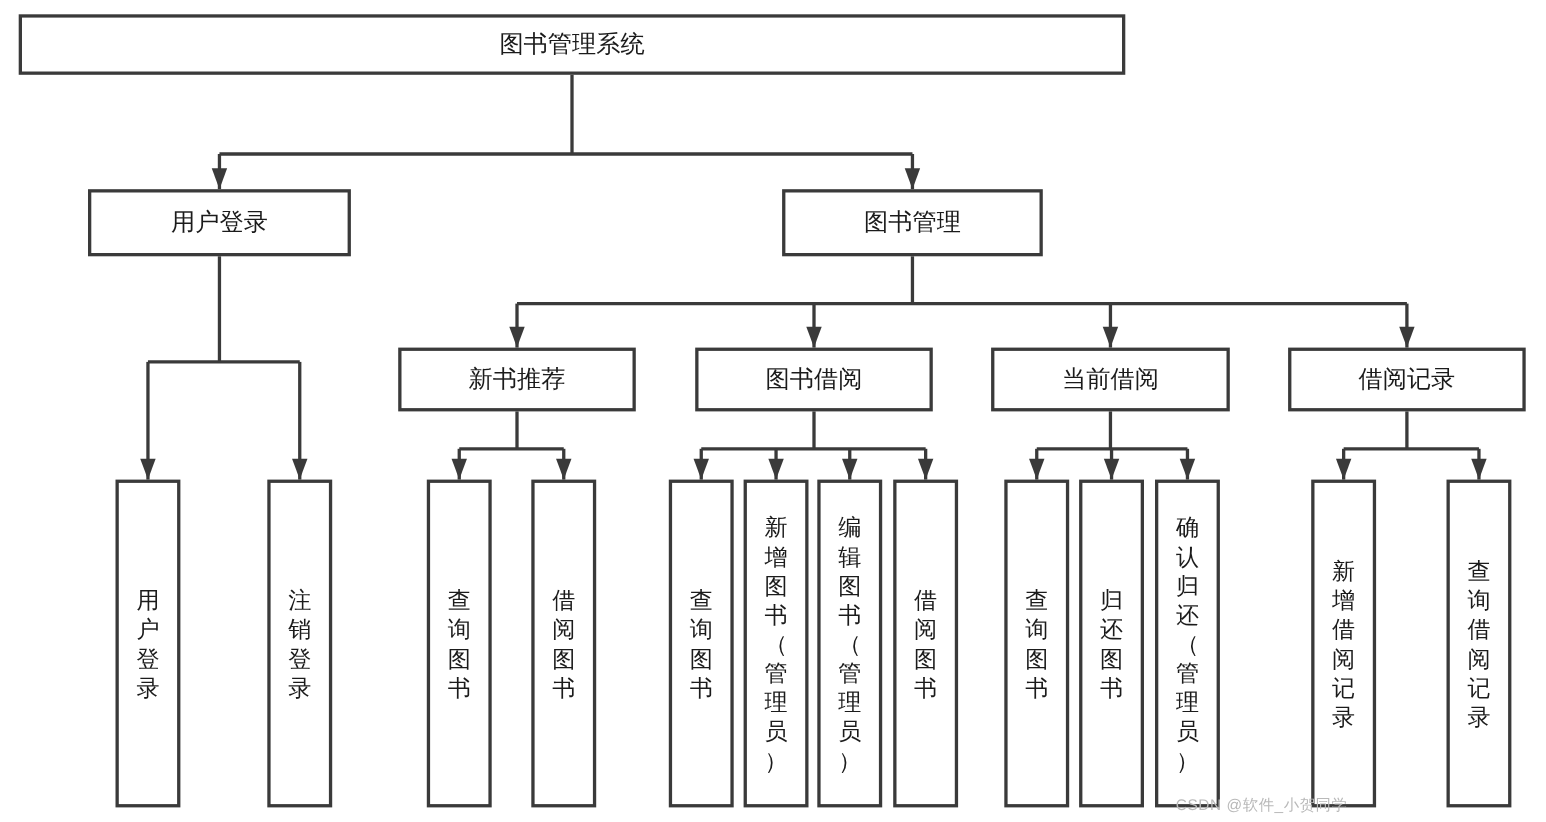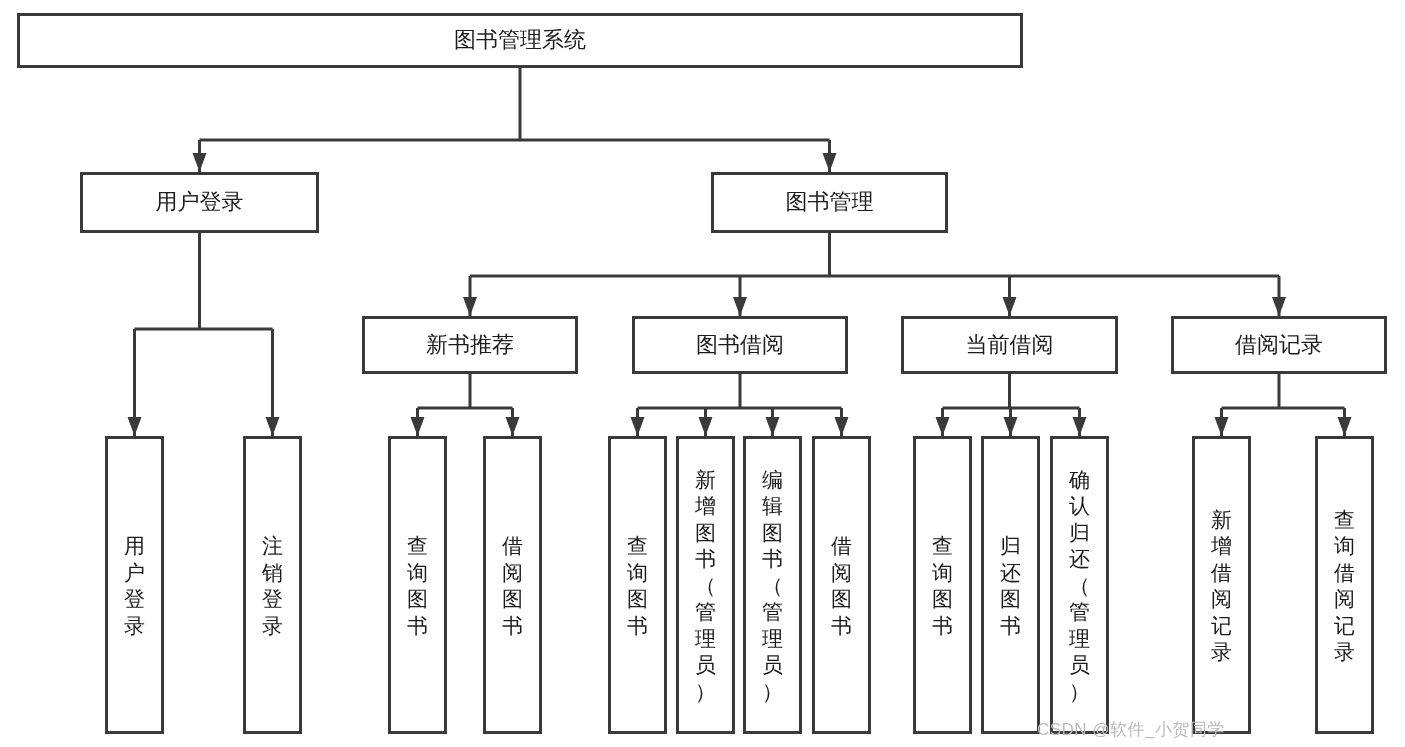--- a/index.html
+++ b/index.html
@@ -52,21 +52,21 @@
     font-family: "Liberation Sans", "DejaVu Sans", sans-serif;
     font-size: 21px;
     fill: #1b1b1b;
     text-anchor: middle;
   }
   .watermark {
     position: absolute;
     right: 8px;
     bottom: 6px;
     font-family: "Liberation Sans", "DejaVu Sans", sans-serif;
-    font-size: 17px;
+    font-size: 14px;
     color: #b9b9b9;
     letter-spacing: 0.5px;
     white-space: nowrap;
     user-select: none;
     text-align: right;
   }
 </style>
 </head>
 <body>
 

